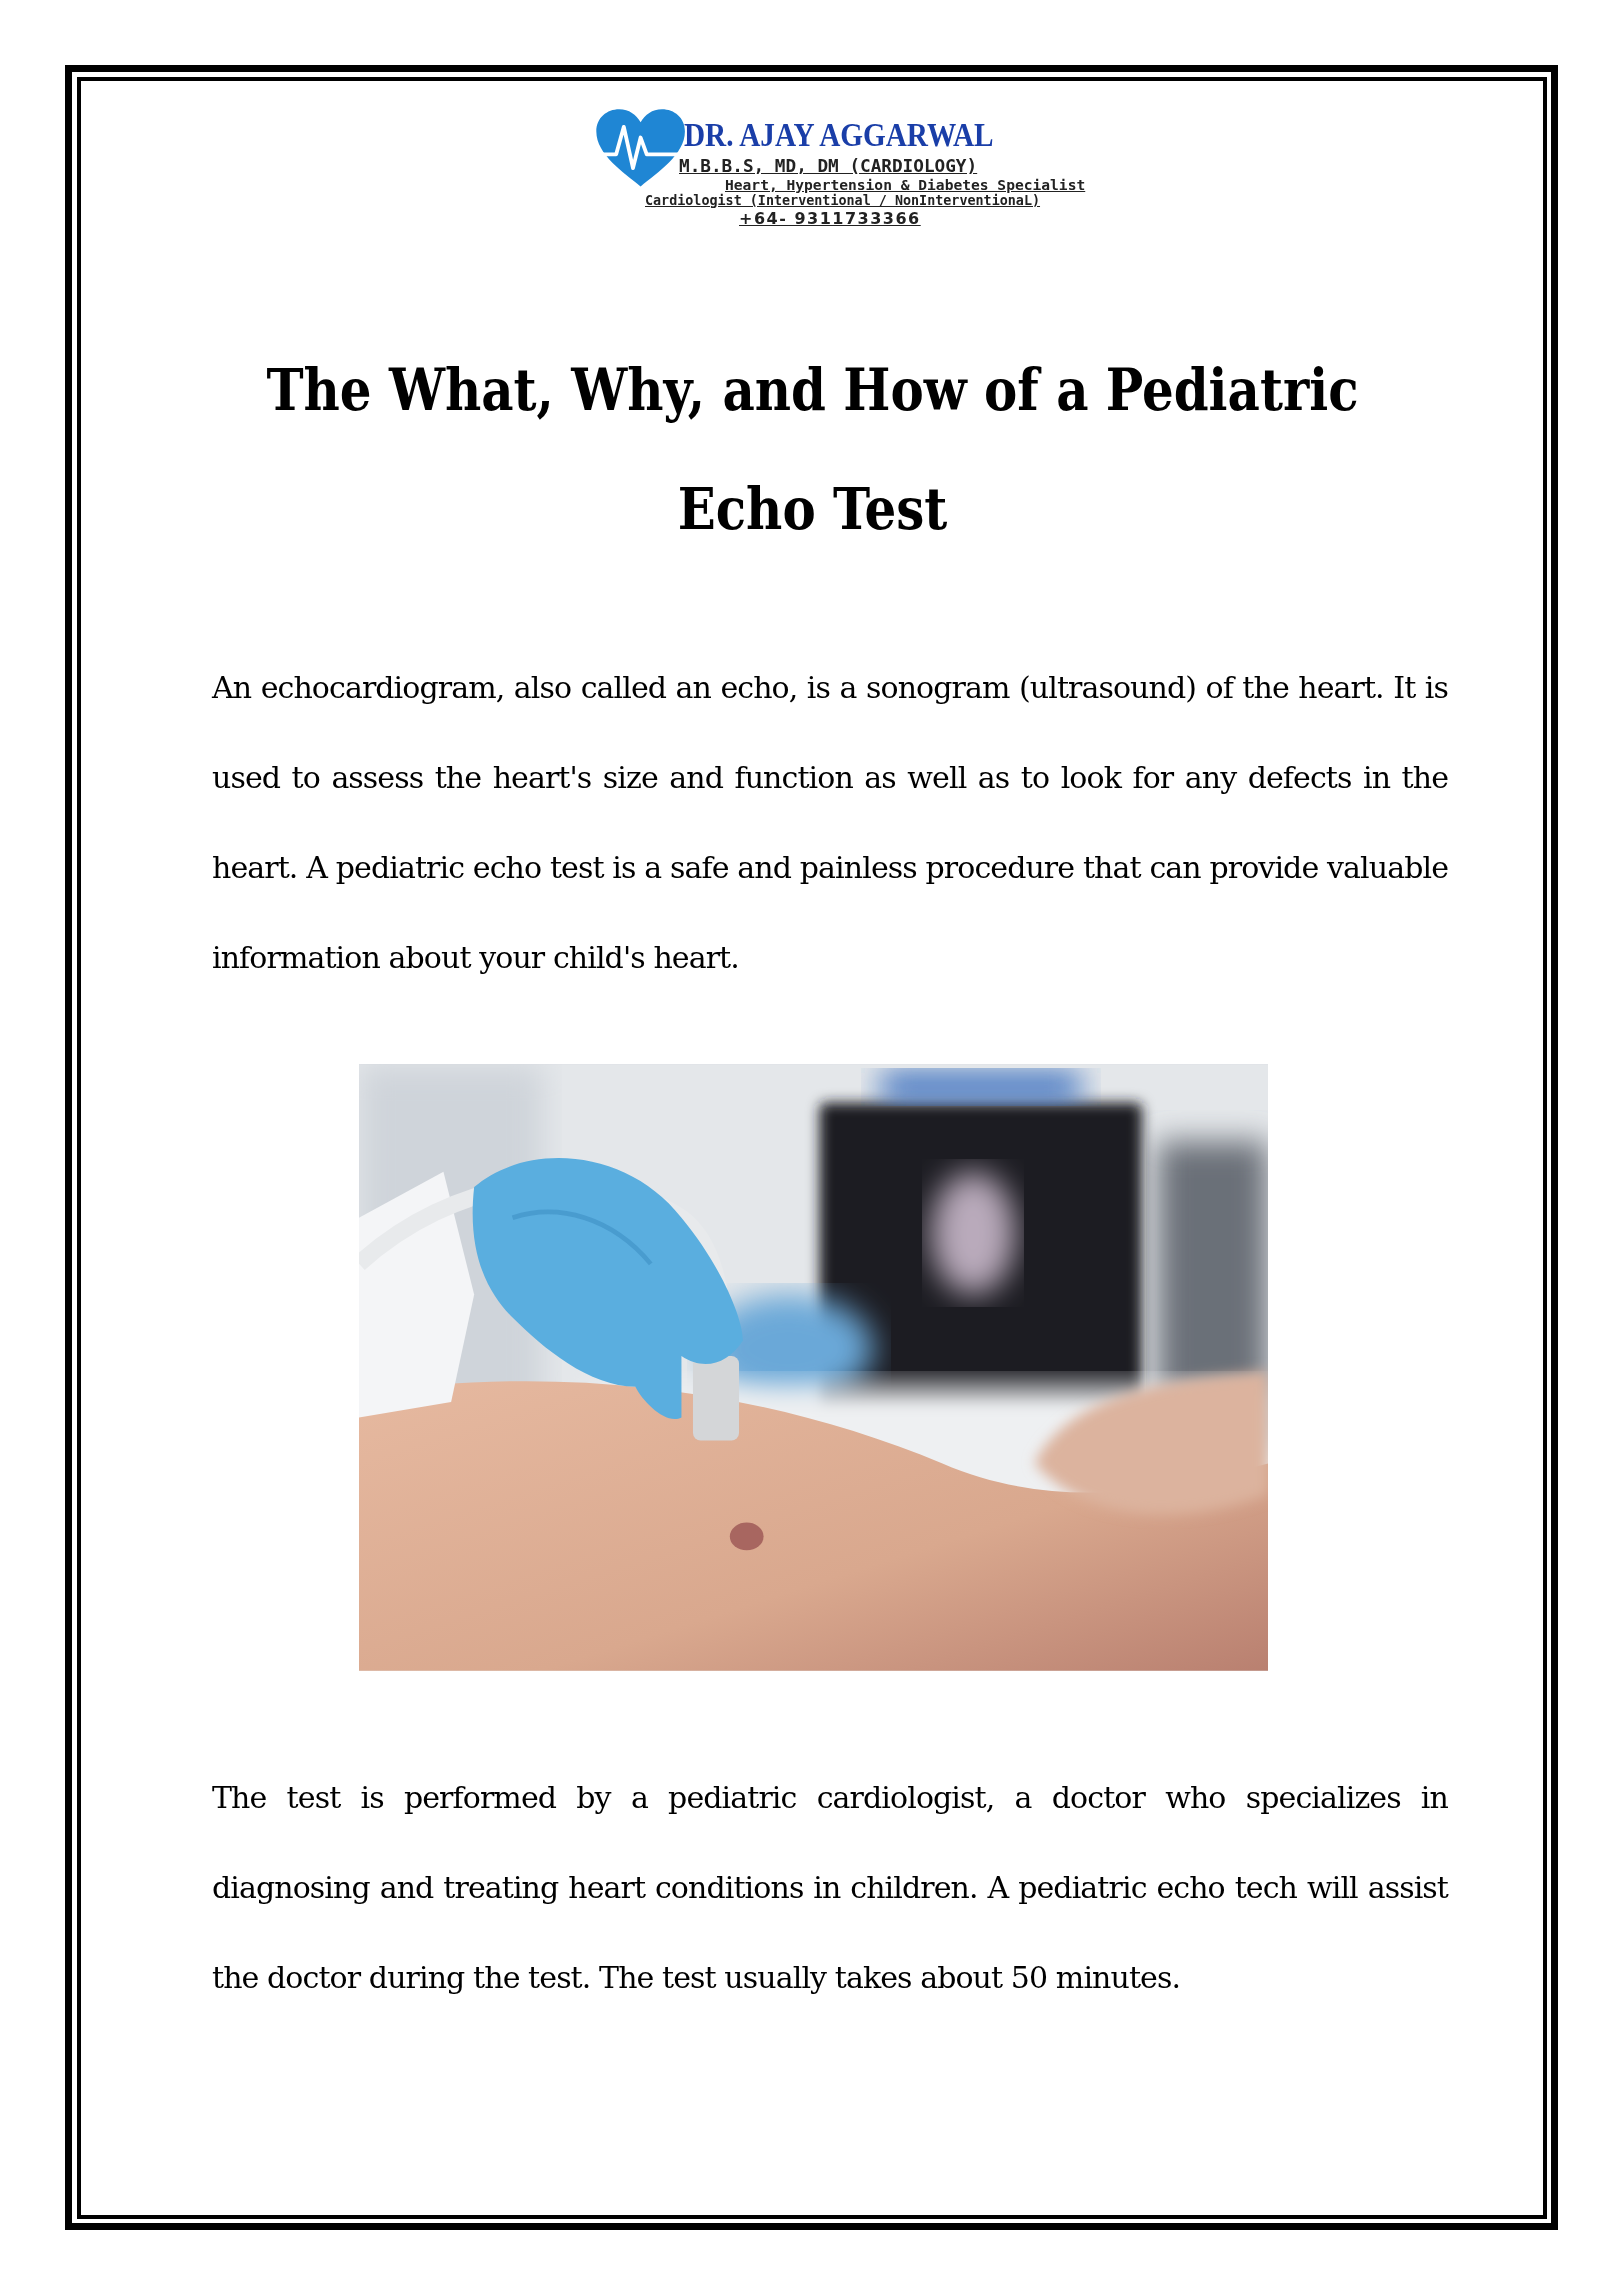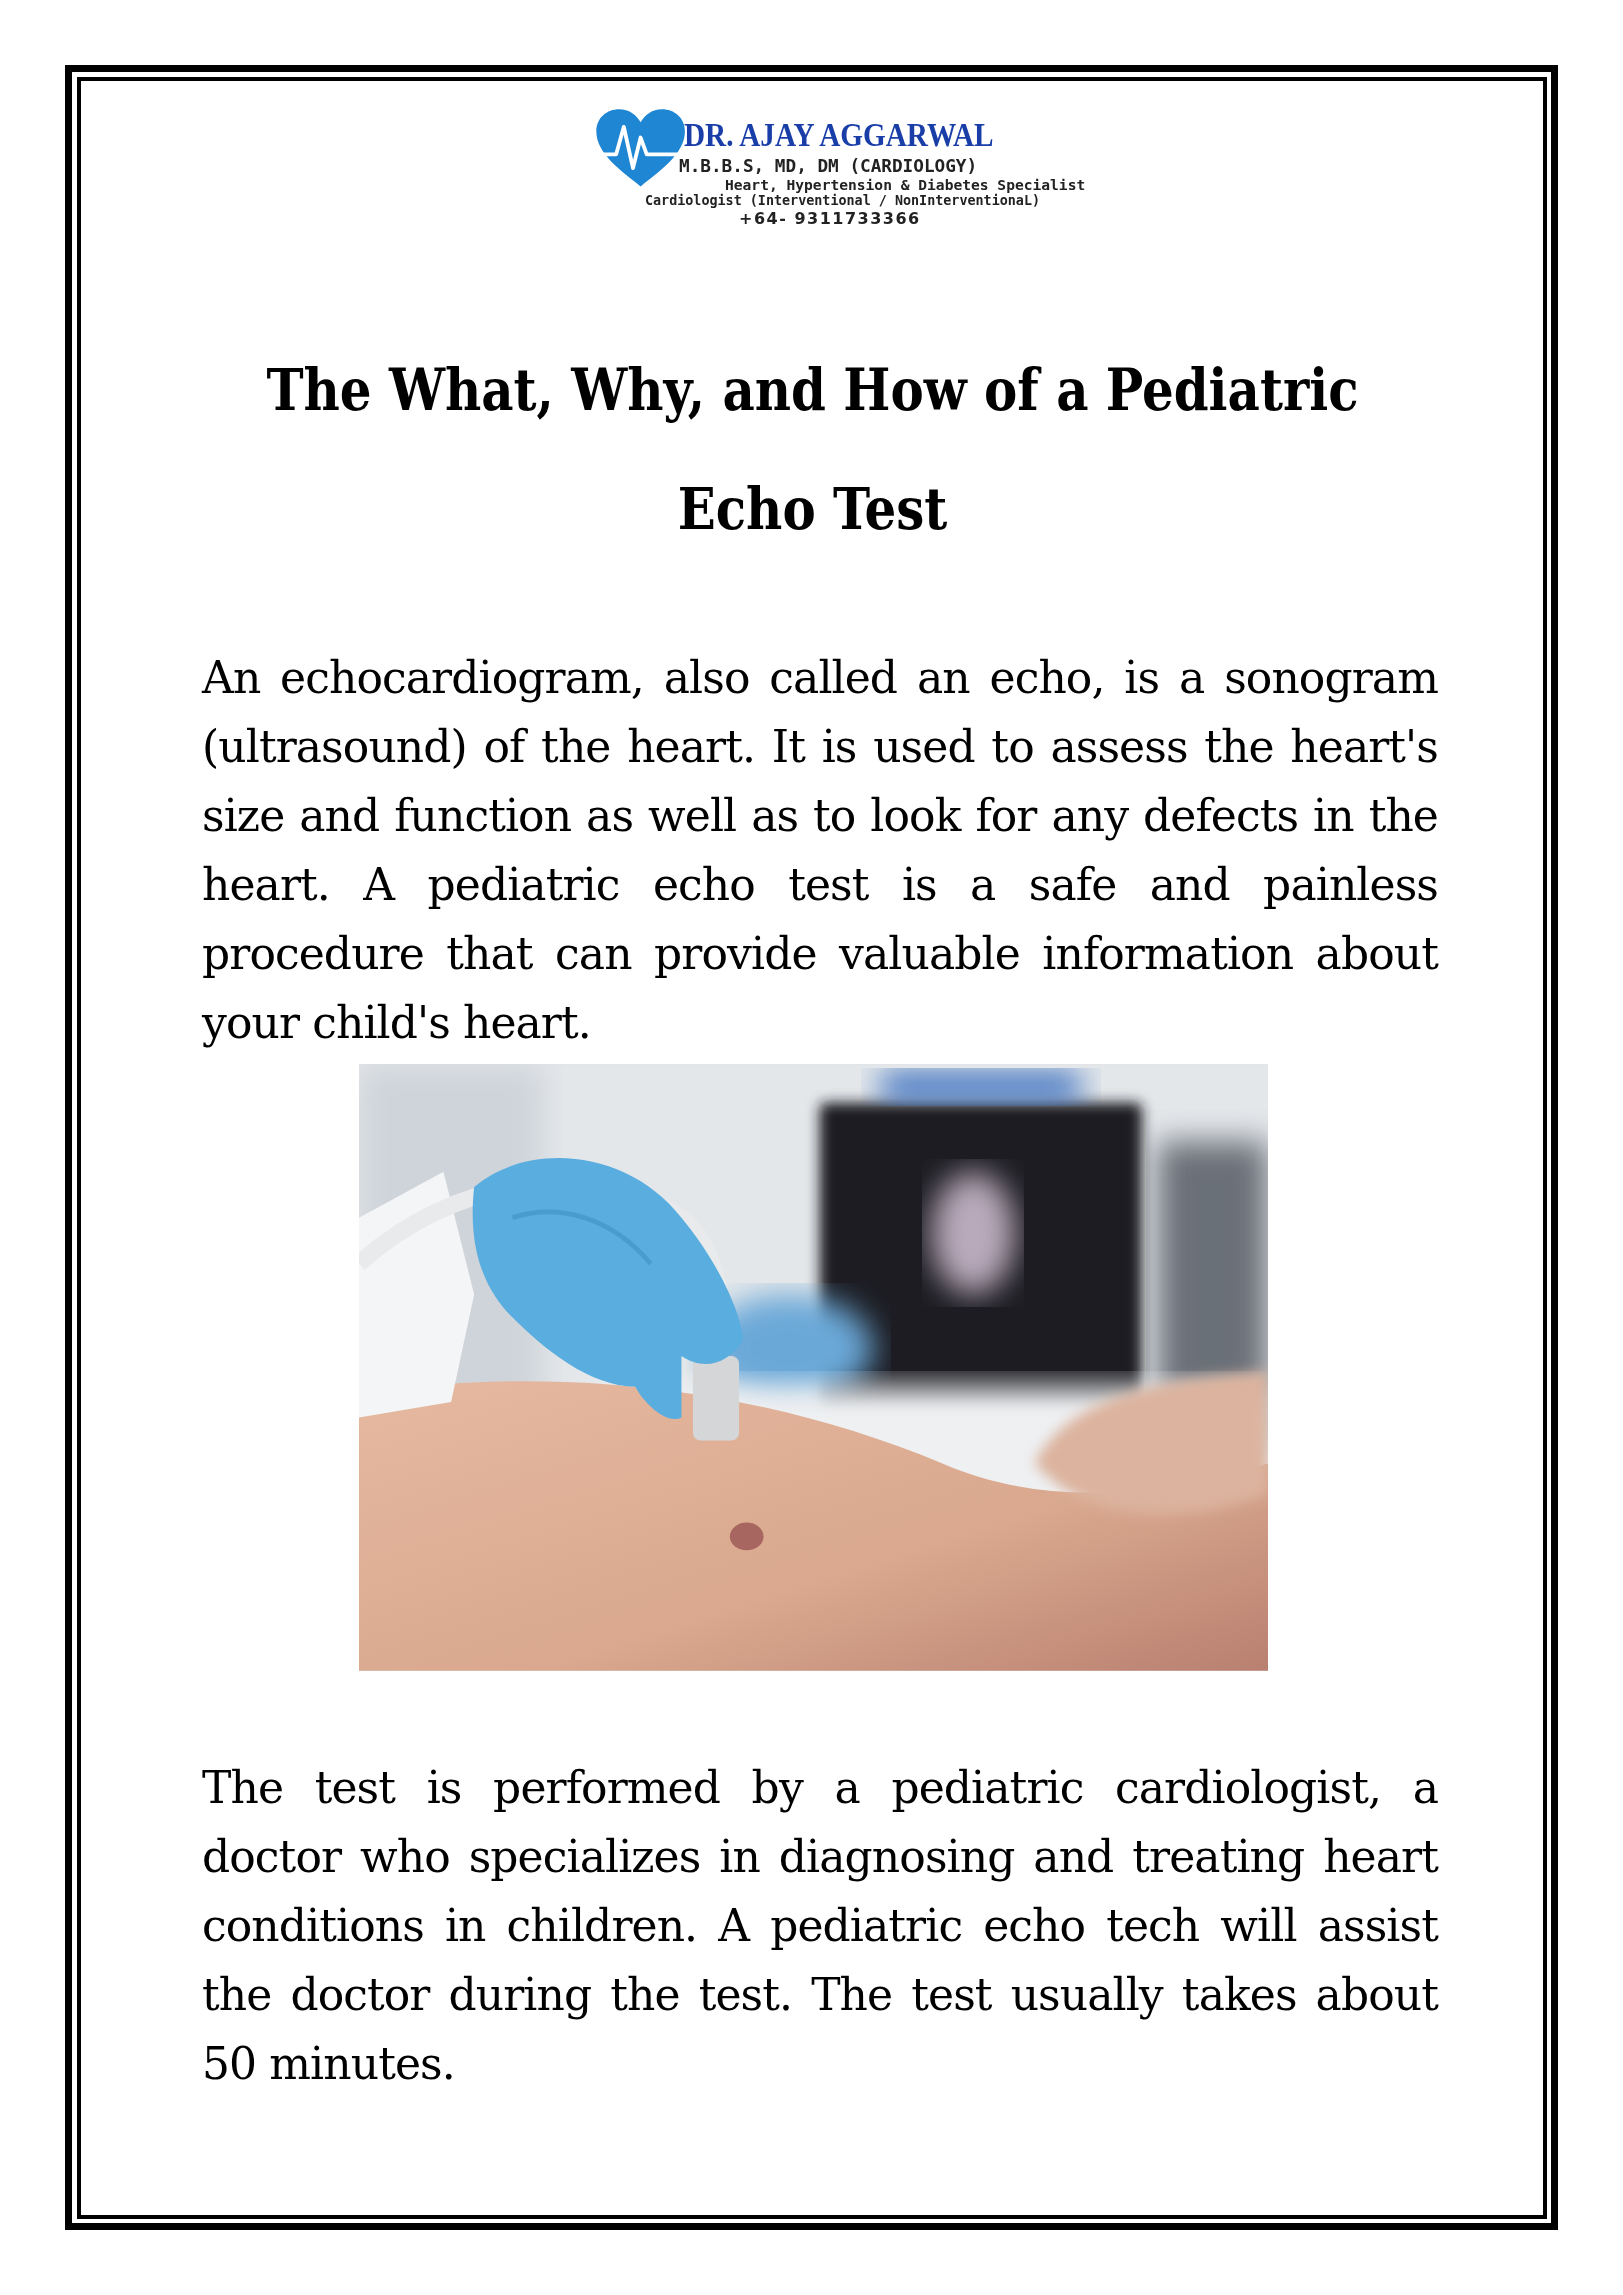--- a/index.html
+++ b/index.html
@@ -18,36 +18,37 @@
     .logo .heart { position: absolute; left: 0; top: 0; width: 96px; height: 84px; }
     .logo .name {
       position: absolute; left: 91px; top: 9.2px;
       font-family: "Liberation Serif", serif; font-weight: bold;
       font-size: 34px; color: #1a3ea8; letter-spacing: 0px; transform: scaleX(0.86); transform-origin: left top;
       white-space: nowrap;
     }
     .logo .line {
       position: absolute; font-family: "DejaVu Sans Mono", monospace; color: #222; white-space: nowrap;
       font-weight: bold;
+      text-decoration: underline;
     }
     .logo .quals { left: 86px; top: 49px; font-size: 17.7px; }
     .logo .spec { left: 84px; top: 69px; font-size: 14.6px; margin-left: 48px; }
     .logo .cardio { left: 52px; top: 86px; font-size: 13.4px; }
     .logo .phone { left: 146px; top: 102px; font-size: 16px; font-family: "DejaVu Sans", sans-serif; letter-spacing: 1.5px; }
     .title {
       position: absolute; left: 154px; width: 1317px; text-align: center;
       font-family: "DejaVu Serif", serif; font-weight: bold; font-size: 58px; color: #000;
       transform: scaleX(0.86); transform-origin: center top; line-height: 1;
     }
     .title.l1 { top: 361px; }
     .title.l2 { top: 480px; }
     .para {
-      position: absolute; left: 202px; width: 1236px;
-      font-family: "DejaVu Serif", serif; font-size: 44px; color: #000;
-      line-height: 69px; text-align: justify; letter-spacing: -0.9px;
+      position: absolute; left: 212px; width: 1236px;
+      font-family: "DejaVu Serif", serif; font-size: 30px; color: #000;
+      line-height: 90px; text-align: justify; letter-spacing: -0.9px;
     }
     .p1 { top: 643px; }
     .p2 { top: 1753px; }
     .photo {
       position: absolute; left: 359px; top: 1064px; width: 909px; height: 607px; overflow: hidden;
       background: linear-gradient(180deg, #d8dde3 0%, #e6e9ec 40%, #eceef0 100%);
     }
   </style>
 </head>
 <body>

